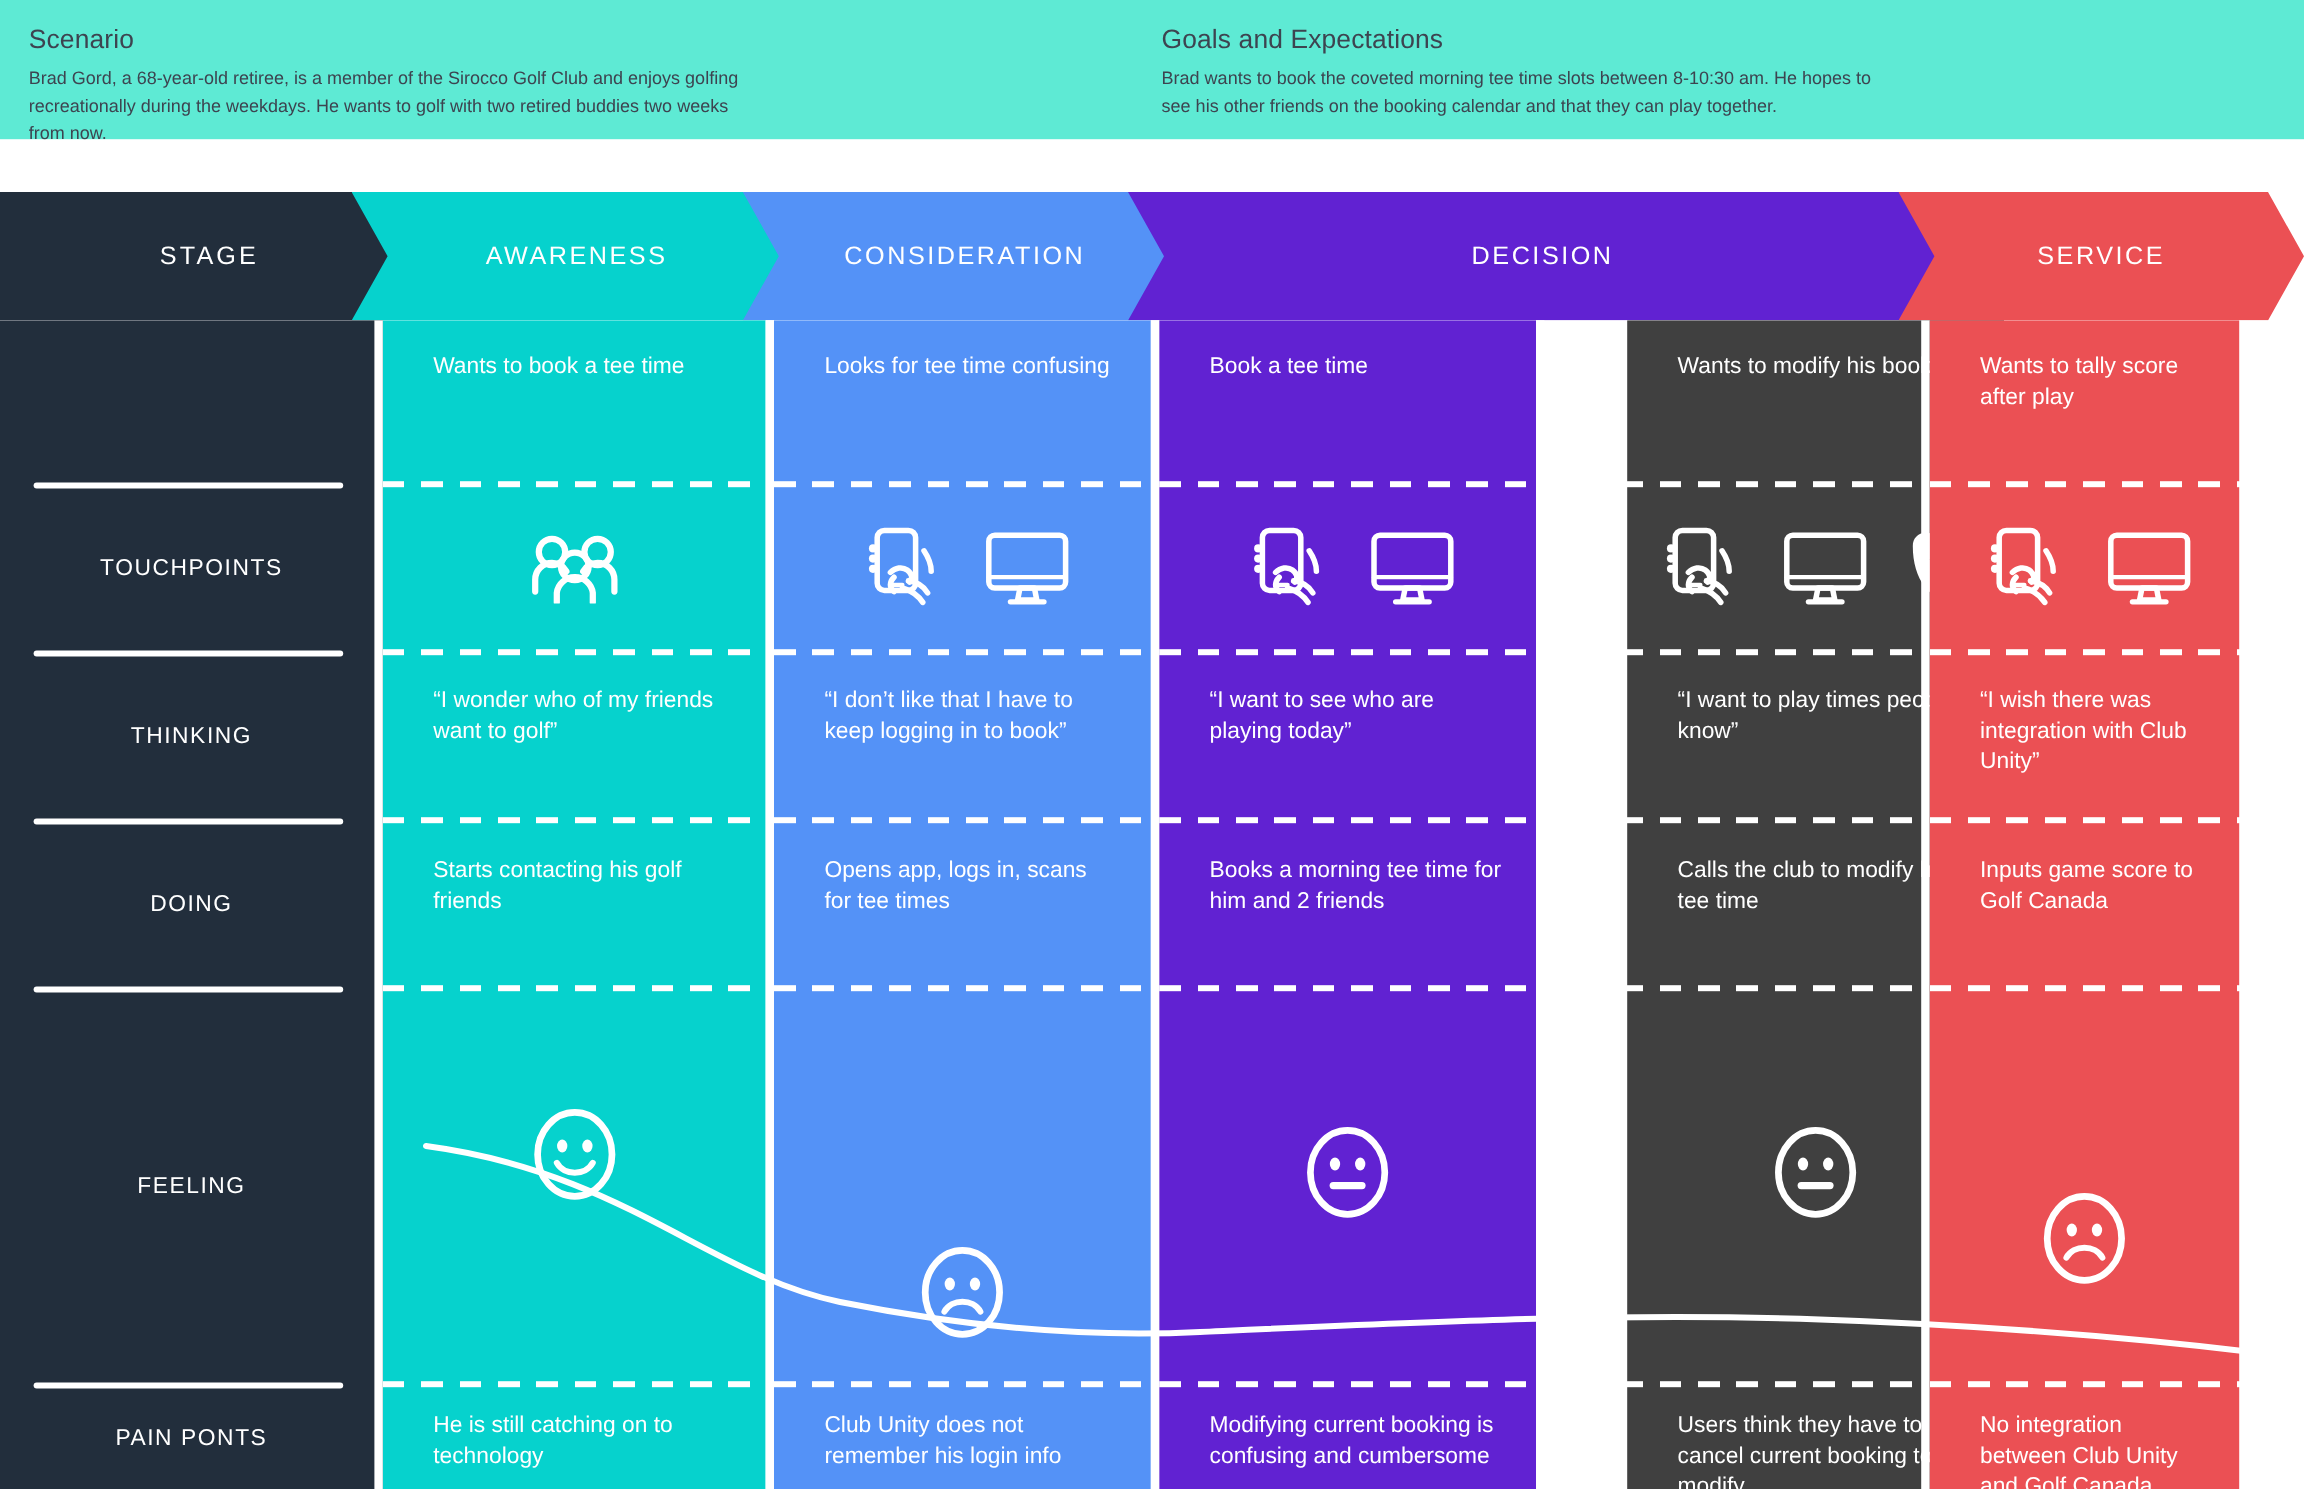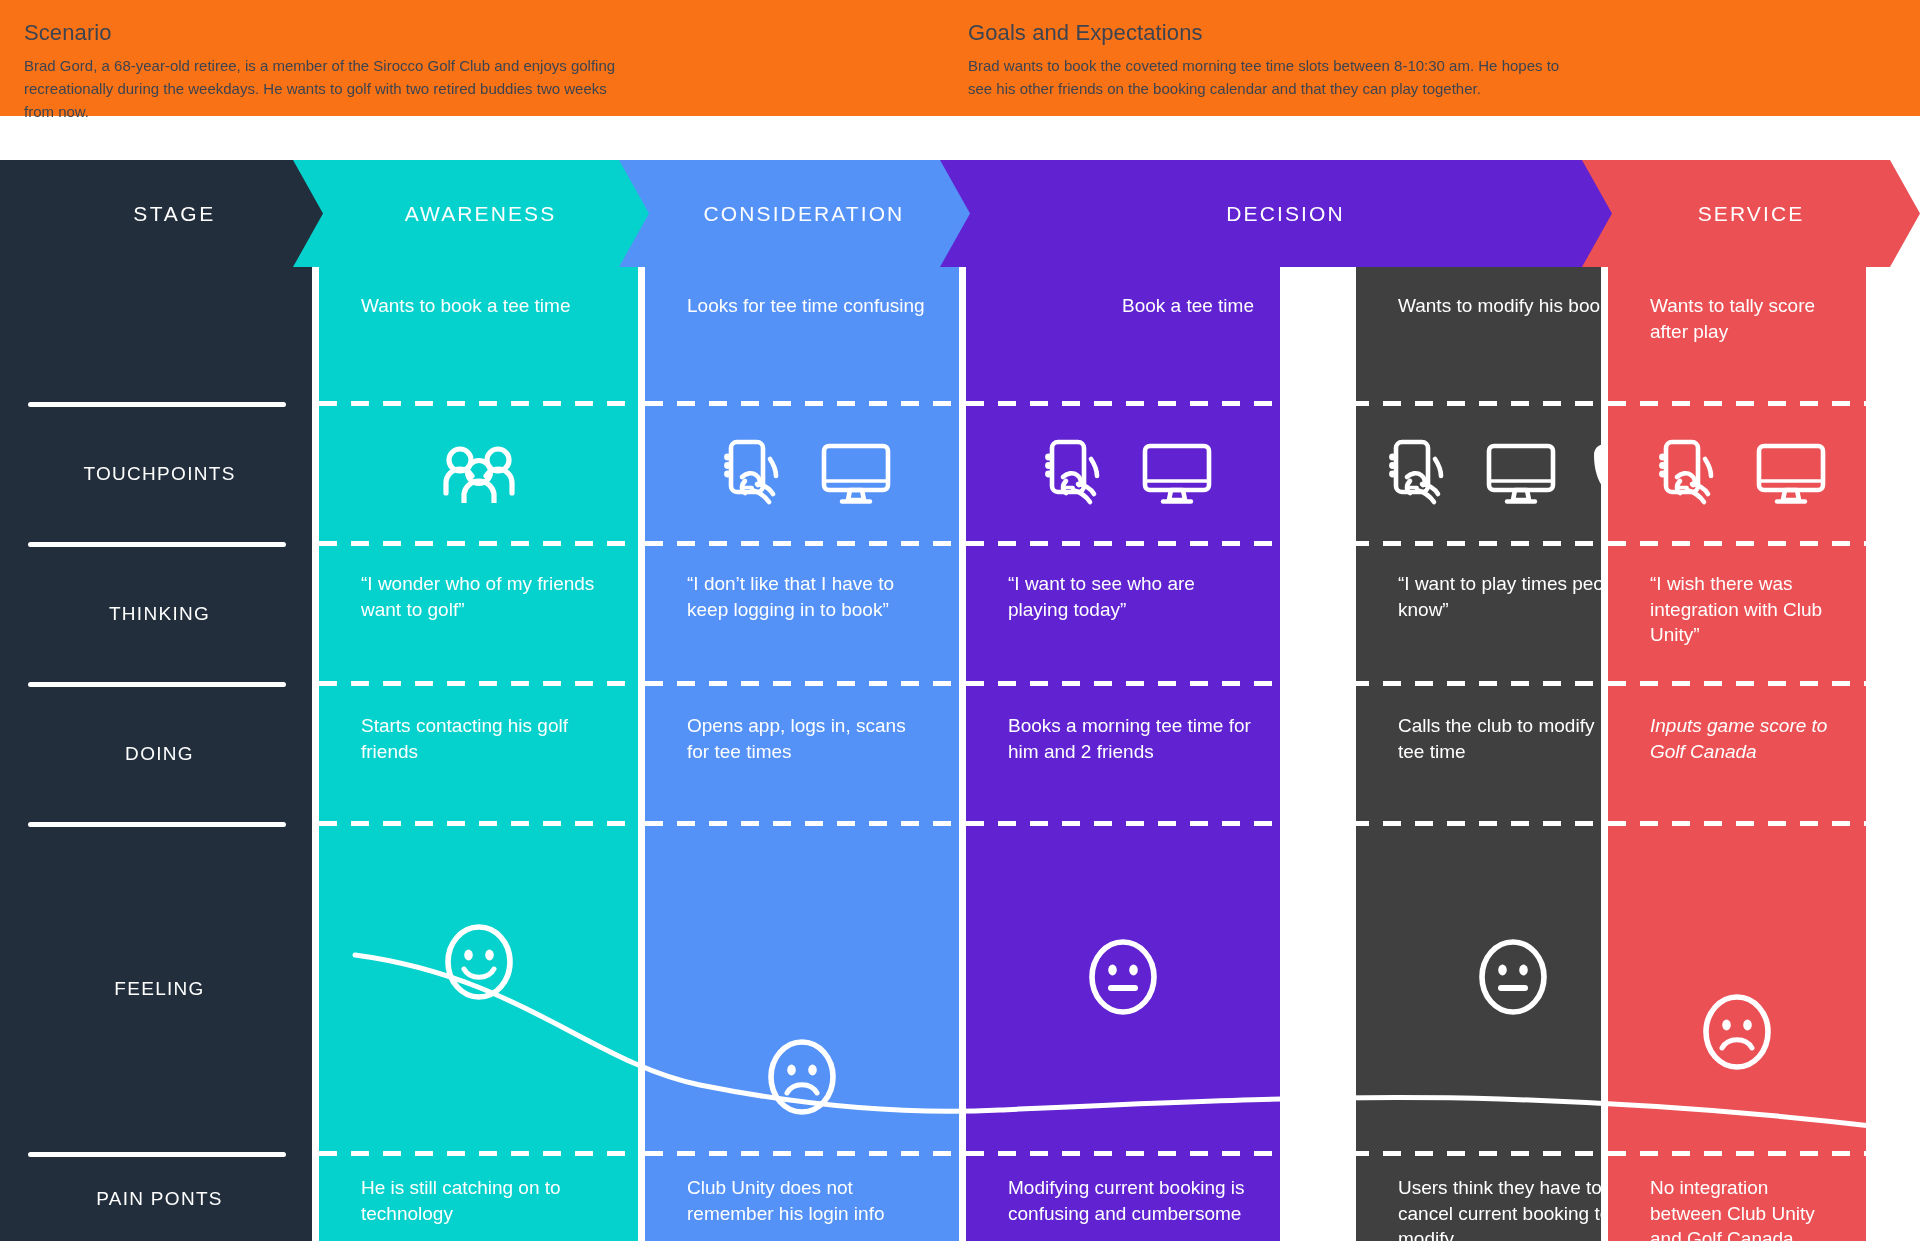--- a/index.html
+++ b/index.html
@@ -7,21 +7,21 @@
     width: 1920px; height: 1241px;
     font-family: "Liberation Sans", sans-serif;
     background: #ffffff;
     overflow: hidden;
   }
 
   
   .topband {
     position: absolute; left: 0; top: 0;
     width: 1920px; height: 116px;
-    background: #f97316;
+    background: #5eead4;
   }
   .intro {
     position: absolute; top: 20px;
   }
   .intro.scenario { left: 24px; width: 600px; }
   .intro.goals { left: 968px; width: 600px; }
   .intro h2 {
     font-size: 22px; font-weight: 400; color: #3d4450;
     letter-spacing: .1px; margin-bottom: 9px;
   }
@@ -231,21 +231,21 @@
       <ellipse cx="26.5" cy="33" rx="4.3" ry="5.4" fill="#fff"></ellipse>
             <ellipse cx="47.5" cy="33" rx="4.3" ry="5.4" fill="#fff"></ellipse>
             <path d="M22 56 C28 45 46 45 52 56" fill="none" stroke="#fff" stroke-width="5" stroke-linecap="round"></path>
     </svg></div>
       </div>
       <div class="cell" style="top: 890px; height: 84px;">
         <div class="txt" style="top: 18px;">Club Unity does not remember his login info</div>
       </div>
     </div>
     <div class="col" style="left: 966px; width: 314px; background: rgb(97, 34, 210);">
-      <div class="cell" style="top: 0px; height: 133px; text-align: right;">
+      <div class="cell" style="top: 0px; height: 133px;">
         <div class="txt">Book a tee time</div>
       </div>
       <div class="cell" style="top: 140px; height: 133px;">
         <div class="icons" style="top: 0px; height: 133px;">
           <span>
             <svg width="74" height="74" viewBox="0 0 74 74" fill="none" stroke="#fff" stroke-width="4.6" stroke-linecap="round" stroke-linejoin="round">
       <rect x="19" y="5" width="32" height="50" rx="6"></rect>
       <line x1="30" y1="50.5" x2="40" y2="50.5" stroke-width="3.6"></line>
       <circle cx="15.5" cy="20" r="3.4" fill="#fff" stroke="none"></circle>
       <circle cx="15.5" cy="28.5" r="3.4" fill="#fff" stroke="none"></circle>
@@ -364,21 +364,21 @@
       <line x1="4" y1="39" x2="68" y2="39" stroke-width="3.6"></line>
       <path d="M30 48 L28 58 L44 58 L42 48 Z"></path>
       <line x1="22" y1="59.5" x2="50" y2="59.5" stroke-width="4.4"></line>
     </svg>
           </span>
         </div>
       </div>
       <div class="cell" style="top: 280px; height: 133px;">
         <div class="txt" style="top: 24px;">“I wish there was integration with Club Unity”</div>
       </div>
-      <div class="cell" style="top: 420px; height: 133px; font-style: italic;">
+      <div class="cell" style="top: 420px; height: 133px;">
         <div class="txt">Inputs game score to Golf Canada</div>
       </div>
       <div class="cell" style="top: 560px; height: 323px;">
         <div class="face" style="left: 50%; transform: translateX(-50%); top: 165px;"><svg width="74" height="80" viewBox="0 0 74 80">
       <ellipse cx="37" cy="40" rx="31" ry="35" fill="none" stroke="#fff" stroke-width="5.6"></ellipse>
       <ellipse cx="26.5" cy="33" rx="4.3" ry="5.4" fill="#fff"></ellipse>
             <ellipse cx="47.5" cy="33" rx="4.3" ry="5.4" fill="#fff"></ellipse>
             <path d="M22 56 C28 45 46 45 52 56" fill="none" stroke="#fff" stroke-width="5" stroke-linecap="round"></path>
     </svg></div>
       </div>

